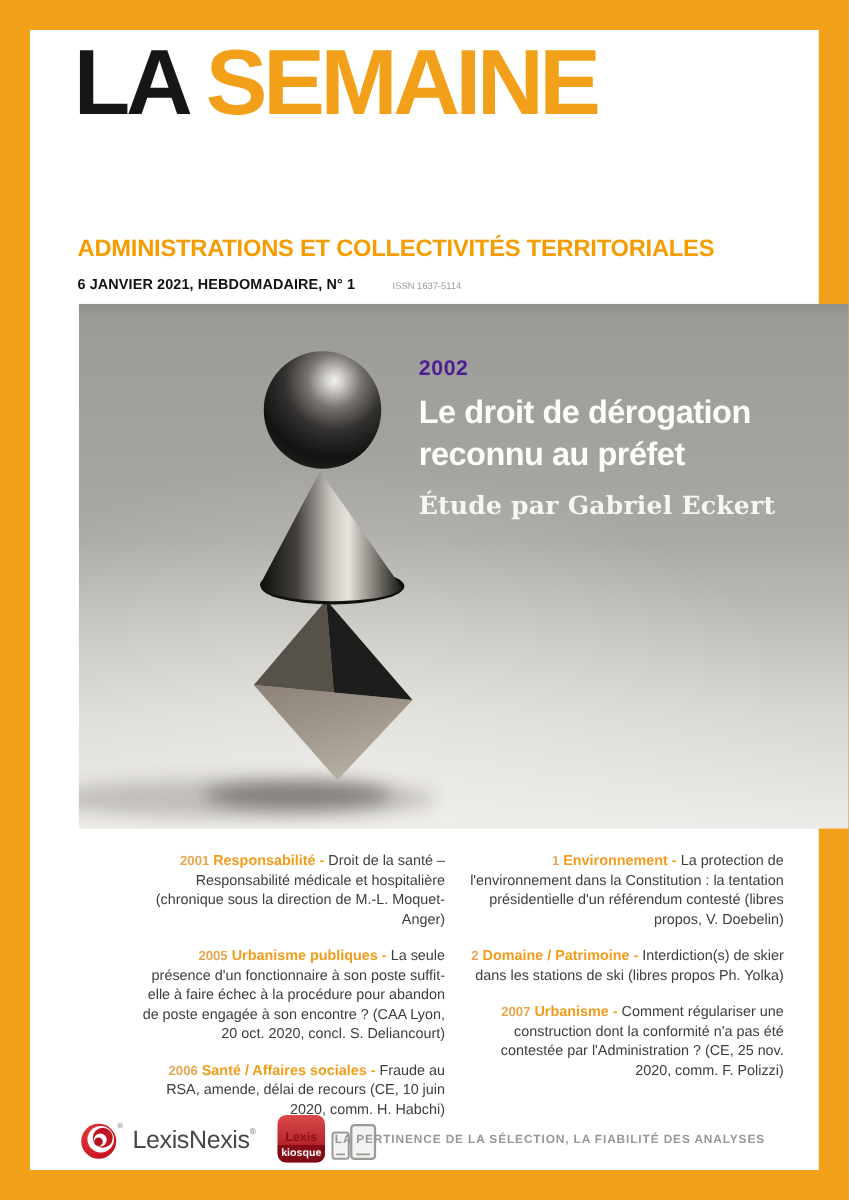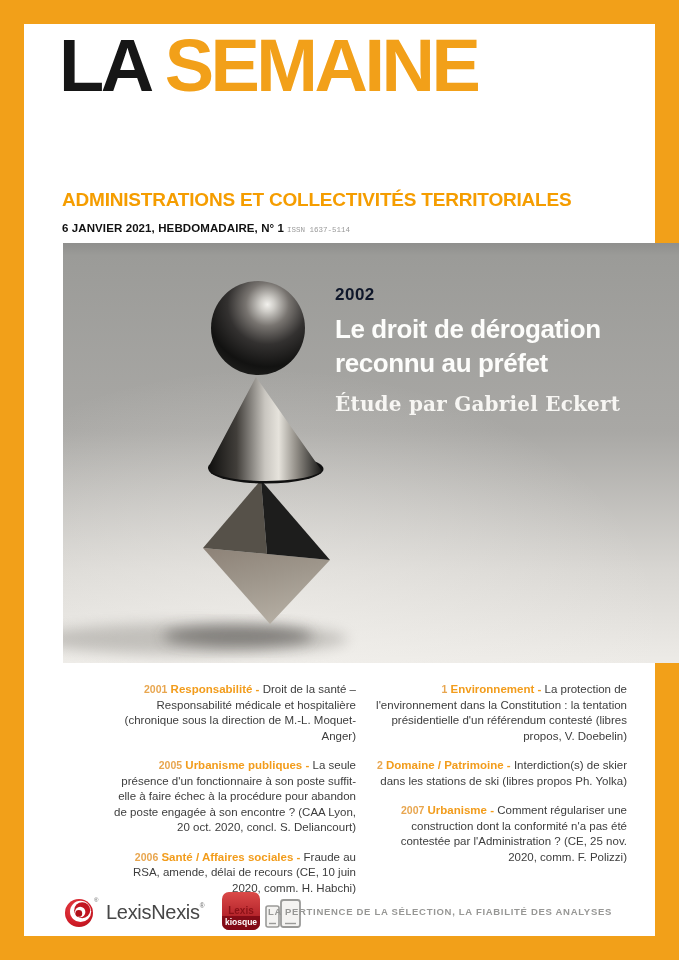--- a/index.html
+++ b/index.html
@@ -22,27 +22,27 @@
   }
   .masthead-title .w1{margin-right:14px;}
   .masthead-title .orange{color:#F2A019;}
   .masthead-title .line2{display:block;}
   .subtitle{
     position:absolute;left:62px;top:189px;z-index:2;
     font-size:19px;font-weight:bold;letter-spacing:-0.2px;color:#F59D00;
   }
   .issue-line{position:absolute;left:62px;top:222px;z-index:2;display:flex;align-items:baseline;}
   .issue-info{font-size:11.5px;font-weight:bold;color:#111;letter-spacing:0.1px;}
-  .issn{font-size:7.5px;color:#9a9a9a;margin-left:3px;font-family:Liberation Mono, monospace;}
+  .issn{font-size:7.5px;color:#9a9a9a;margin-left:30px;}
 
   
   .photo{position:absolute;left:63px;top:243px;width:616px;height:420px;z-index:3;}
   .photo svg{position:absolute;left:0;top:0;}
   .story{position:absolute;left:272px;top:42px;color:#ffffff;}
-  .story-number{font-size:17px;font-weight:bold;letter-spacing:0.5px;color:#0f172a;}
+  .story-number{font-size:17px;font-weight:bold;letter-spacing:0.5px;color:#4c1d95;}
   .story-title{
     font-size:26px;line-height:34px;font-weight:bold;letter-spacing:-0.4px;
     margin-top:7px;color:#fdfdfb;
   }
   .story-byline{
     font-family:"DejaVu Serif","Liberation Serif",serif;
     font-size:20px;font-weight:bold;letter-spacing:0.2px;margin-top:12px;color:#f7f6f3;
   }
 
   

